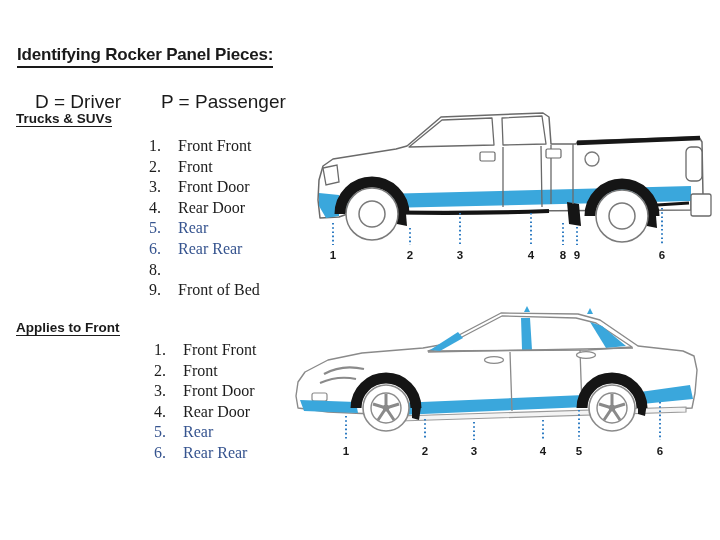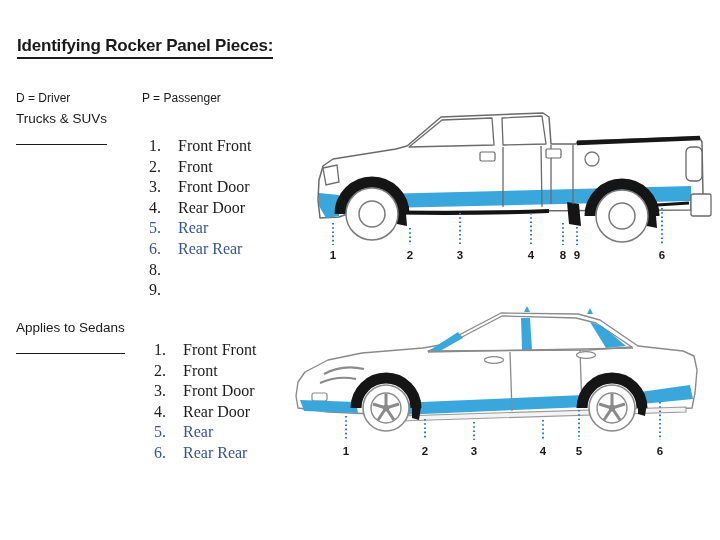--- a/index.html
+++ b/index.html
@@ -1,41 +1,41 @@
 <!DOCTYPE html>
 <html style="--rocker-blue: #3aa7dc; --leader-blue: #2f7cc2; --outline: #6a6a6a; --arch-black: #151515; --text-black: #1a1a1a;"><head>
 <meta charset="utf-8">
 <style>
   html,body{margin:0;padding:0;background:#fff;}
   body{width:720px;height:540px;position:relative;overflow:hidden;
        font-family:"Liberation Sans",sans-serif;color:#1a1a1a;}
   .abs{position:absolute;}
   .page-title{font-size:17px;font-weight:bold;letter-spacing:-0.2px;
       display:inline-block;border-bottom:2px solid #1a1a1a;padding-bottom:1px;}
-  .legend-item{font-size:12px;}
-  .subhead{font-size:13.5px;font-weight:normal;display:inline-block;
-      border-bottom:1.7px solid #1a1a1a;padding-bottom:18px;}
+  .legend-item{font-size:19px;margin-left:19px;}
+  .subhead{font-size:13.5px;font-weight:bold;display:inline-block;
+      border-bottom:1.7px solid #1a1a1a;padding-bottom:0px;}
   .piece-list{font-family:"Liberation Serif",serif;font-size:16px;color:#1c1c1c;}
   .piece-list .row{display:flex;line-height:20.6px;}
   .piece-list .num{width:29px;flex:0 0 29px;}
   .diagram{position:absolute;}
   
   .body-line{fill:#ffffff;stroke:var(--outline,#6a6a6a);stroke-width:1.5;stroke-linejoin:round;}
   .thin-line{fill:none;stroke:var(--outline,#6a6a6a);stroke-width:1.3;}
   .blue{fill:var(--rocker-blue,#3aa7dc);stroke:none;}
   .black{fill:var(--arch-black,#151515);}
   .arch{fill:none;stroke:var(--arch-black,#151515);stroke-width:11;}
   .leader{stroke:var(--leader-blue,#2f7cc2);stroke-width:2;stroke-dasharray:1.6 2.6;fill:none;}
   .callout-num{font-family:"Liberation Sans",sans-serif;font-size:11.5px;font-weight:bold;
       fill:var(--text-black,#1a1a1a);text-anchor:middle;}
 </style>
 </head>
 <body>
 
-<div class="abs" style="left:17px;top:36px;">
+<div class="abs" style="left:17px;top:45px;">
   <span class="page-title">Identifying Rocker Panel Pieces:</span>
 </div>
 
 <div class="abs legend-item" style="left:16px;top:91px;">D = Driver</div>
 <div class="abs legend-item" style="left:142px;top:91px;">P = Passenger</div>
 
 <div class="abs" style="left:16px;top:109px;">
   <span class="subhead">Trucks &amp; SUVs</span>
 </div>
 
@@ -62,25 +62,26 @@
     </div>
   <div class="row" style="color: rgb(54, 84, 143);">
       <span class="num">6.</span>
       <span class="lbl">Rear Rear</span>
     </div>
   <div class="row">
       <span class="num">8.</span>
     </div>
   <div class="row">
       <span class="num">9.</span>
+      <span class="lbl">Front of Bed</span>
     </div>
 </div>
 
 <div class="abs" style="left:16px;top:318px;">
-  <span class="subhead">Applies to Sedans</span>
+  <span class="subhead">Applies to Front</span>
 </div>
 
 <div class="abs piece-list" style="left:154px;top:340px;">
   <div class="row">
       <span class="num">1.</span>
       <span class="lbl">Front Front</span>
     </div>
   <div class="row">
       <span class="num">2.</span>
       <span class="lbl">Front</span>

